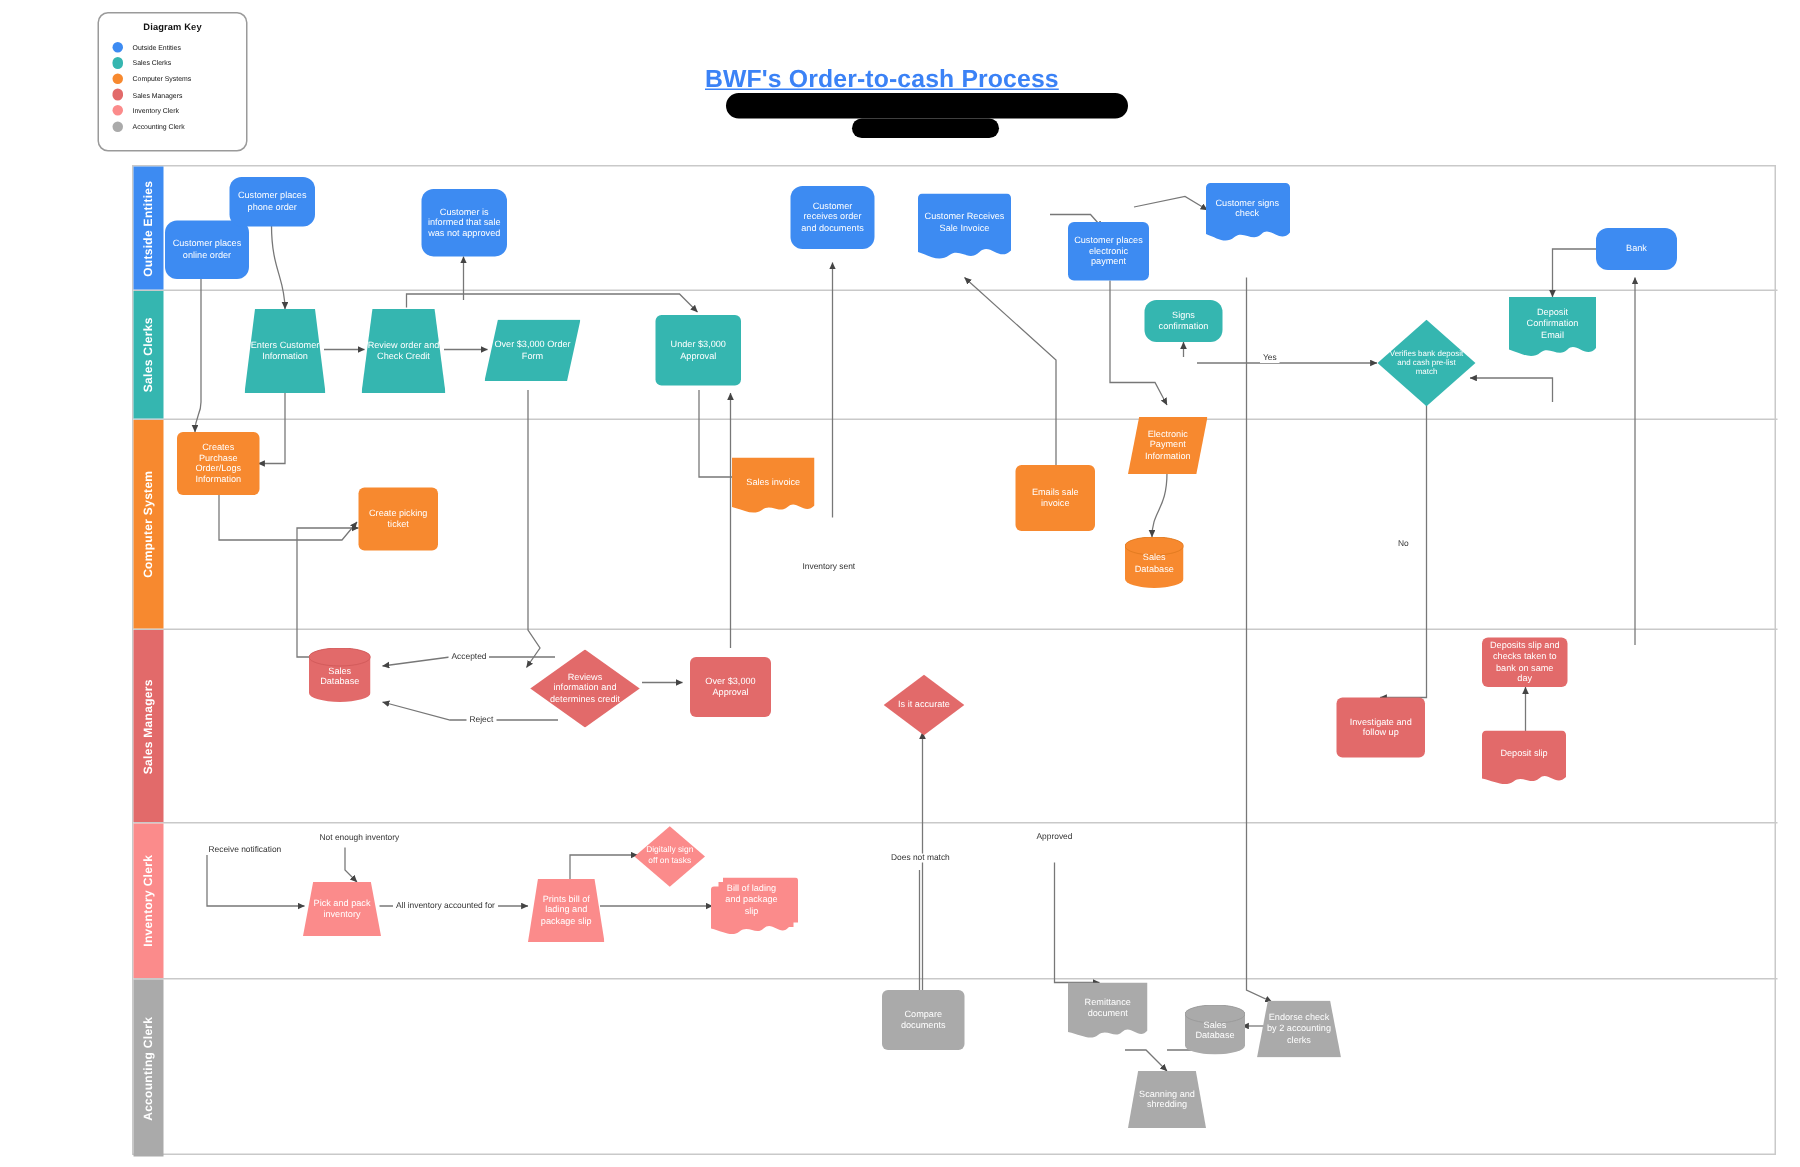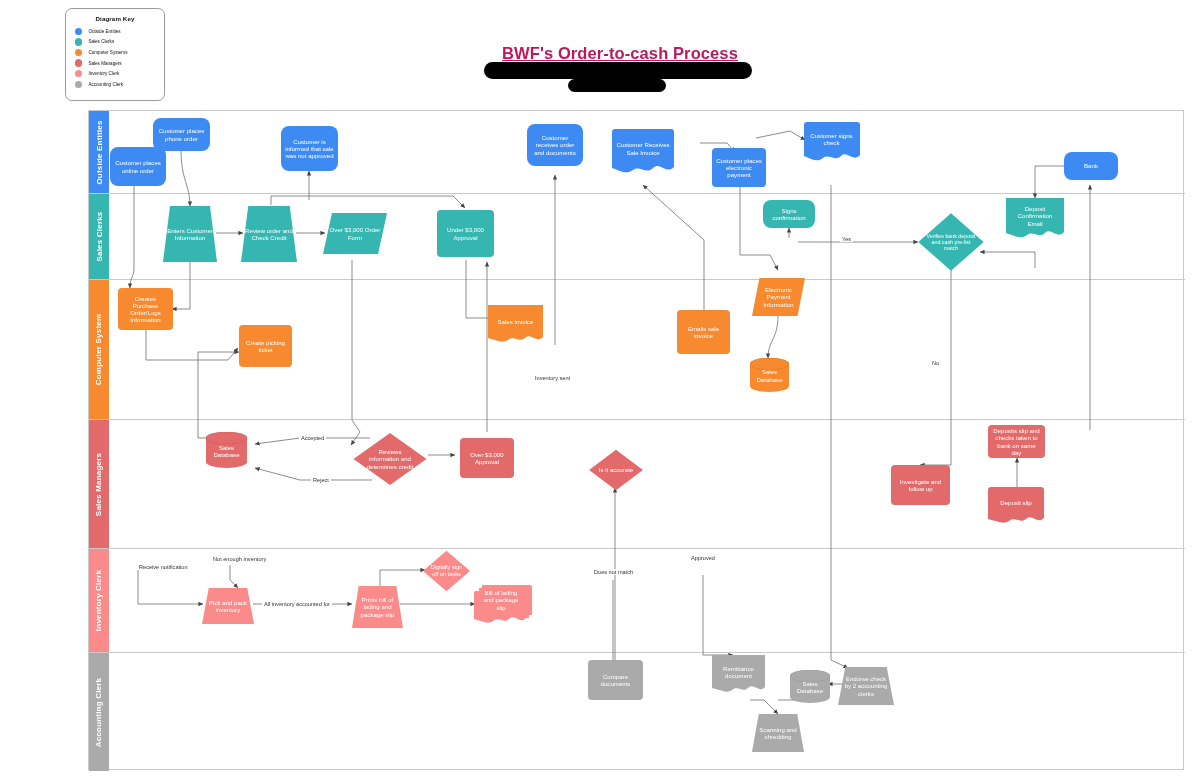--- a/index.html
+++ b/index.html
@@ -22,22 +22,22 @@
     letter-spacing:.1px;
   }
   #legend .legend-row{display:flex;align-items:center;height:10.6px;}
   #legend .legend-dot{
     width:7.4px;height:7.4px;border-radius:50%;margin-left:3px;margin-right:6px;flex:none;
   }
   #legend .legend-label{font-size:4.6px;color:#111;white-space:nowrap;}
 
   
   #title{
-    position:absolute;left:470px;top:44px;width:300px;text-align:center;
-    font-size:16.5px;font-weight:bold;color:#be185d;text-decoration:underline;
+    position:absolute;left:470px;top:44px;width:300px;text-align:left;
+    font-size:16.5px;font-weight:bold;color:#3b82f6;text-decoration:underline;
     letter-spacing:.1px;
   }
   .redaction{position:absolute;background:#000;border-radius:9px;}
   #redaction-1{left:484px;top:62px;width:268px;height:17px;}
   #redaction-2{left:568px;top:79px;width:98px;height:13px;}
 
   
   #lane-frame{
     position:absolute;left:88px;top:110px;width:1096px;height:660px;
     border:1px solid #c9c9c9;box-sizing:border-box;background:#fff;

